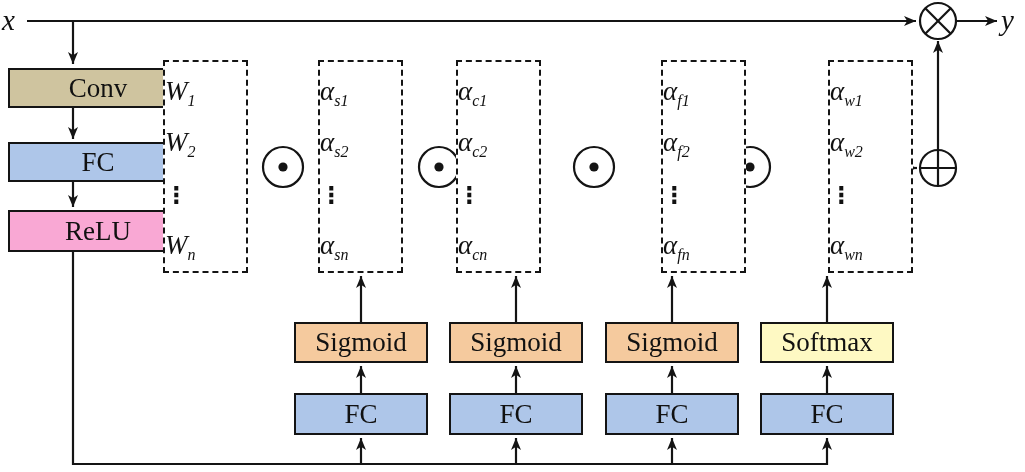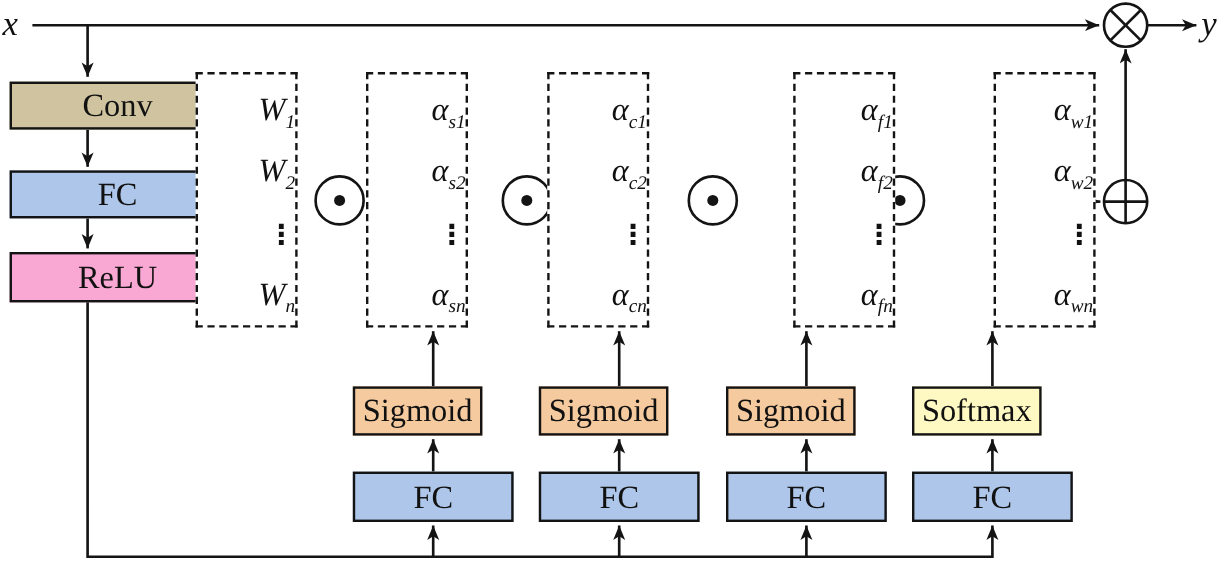--- a/index.html
+++ b/index.html
@@ -14,28 +14,28 @@
     position:absolute; box-sizing:border-box;
     display:flex; align-items:center; justify-content:center;
     border:2px solid #141414; font-size:27px; line-height:1;
     background:#eee;
   }
   .lbox { left:8px; width:160px; height:40px;padding-left:20px; }
   .lbox.conv { top:68px; }
   .lbox.fcl  { top:142px; }
   .lbox.relu { top:210px; height:42px; }
 
-  .abox { top:322px; width:108px; height:41px;font-family:Liberation Serif, serif; }
+  .abox { top:322px; width:134px; height:41px;font-family:Liberation Serif, serif; }
   .fbox { top:393px; width:134px; height:42px; background:#aec6e9; }
 
   .dbox {
     position:absolute; top:60px; width:85px; height:213px; box-sizing:border-box;
     border:2px dashed #141414; background:#ffffff;
     display:flex; flex-direction:column; justify-content:space-between;
-    align-items:flex-end; padding:16px 0 12px 0;
+    align-items:flex-start; padding:16px 0 12px 0;
   }
   .mrow { font-size:27px; font-style:italic; line-height:1; white-space:nowrap; }
   .mrow sub { font-size:16px; font-style:italic; line-height:0; }
   .vdots {
     font-style:normal; font-weight:bold; font-size:23px;
     font-family:"DejaVu Sans", sans-serif;
   }
   .xy { position:absolute; font-size:29px; font-style:italic; line-height:1; }
   .xy.xlab { left:2px;  top:6px; }
   .xy.ylab { left:1001px; top:6px; }
@@ -125,21 +125,21 @@
   <div class="lbox fcl" style="background: rgb(174, 198, 233);">FC</div>
   <div class="lbox relu" style="background: #f9a8d4;">ReLU</div>
 
   <div class="dbox" style="left:163px">
     <div class="mrow"><span>W</span><sub>1</sub></div>
     <div class="mrow"><span>W</span><sub>2</sub></div>
     <div class="mrow"><span class="vdots">⋮</span></div>
     <div class="mrow"><span>W</span><sub>n</sub></div>
   </div>
 
-  <div class="dbox" style="left:305px">
+  <div class="dbox" style="left:318px">
     <div class="mrow"><span>α</span><sub>s1</sub></div>
     <div class="mrow"><span>α</span><sub>s2</sub></div>
     <div class="mrow"><span class="vdots">⋮</span></div>
     <div class="mrow"><span>α</span><sub>sn</sub></div>
   </div>
 
   <div class="dbox" style="left:456px">
     <div class="mrow"><span>α</span><sub>c1</sub></div>
     <div class="mrow"><span>α</span><sub>c2</sub></div>
     <div class="mrow"><span class="vdots">⋮</span></div>

